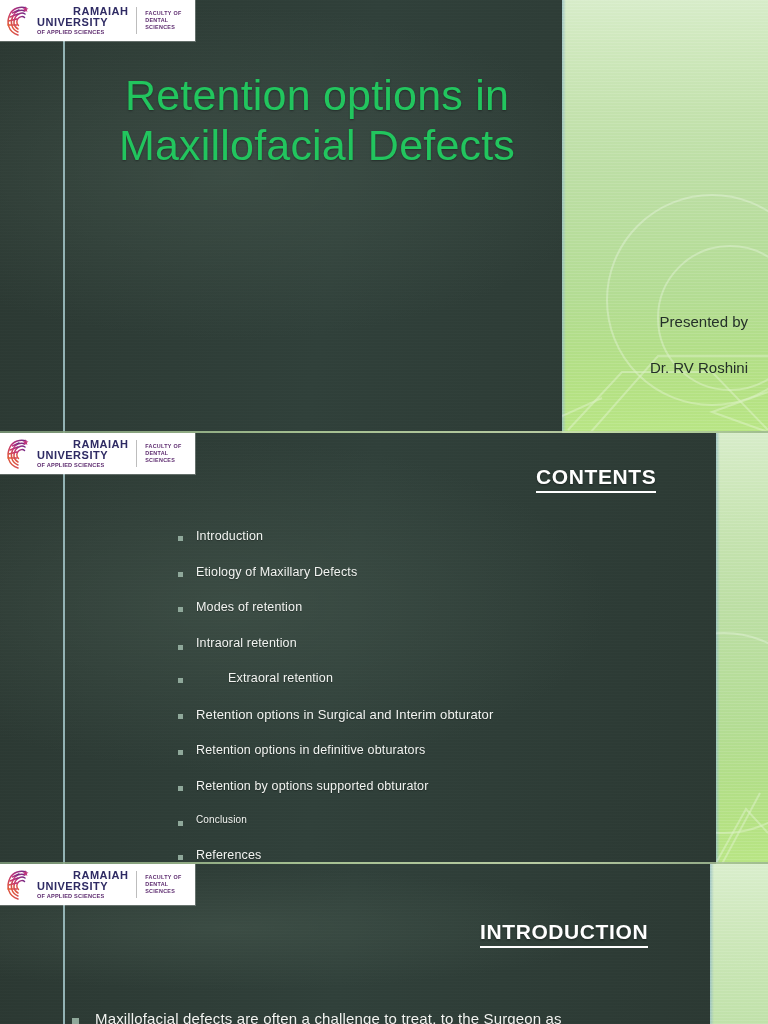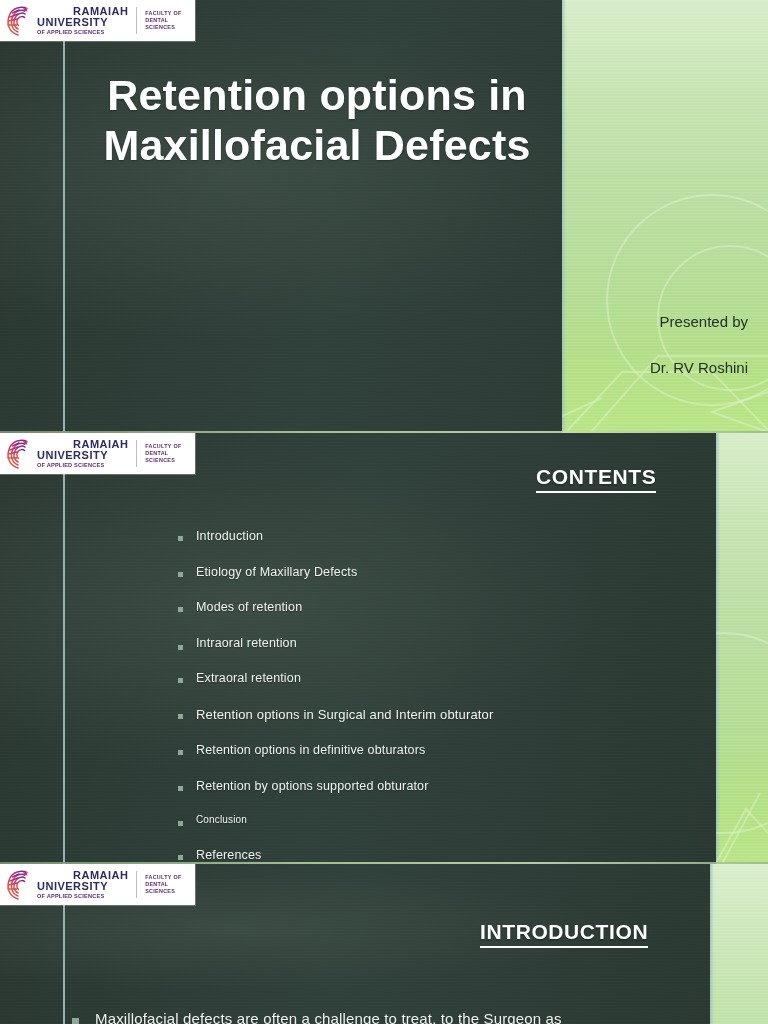--- a/index.html
+++ b/index.html
@@ -57,21 +57,21 @@
   .logo-l2 { color:#2e2a63; font-weight:bold; letter-spacing:.5px; line-height:1.02; }
   .logo-l3 { color:#5c2a6e; font-weight:bold; letter-spacing:.2px; line-height:1.1; }
   .logo-divider { width:1px; background:#bdbdbd; align-self:stretch; margin:4px 0; }
   .logo-fac { color:#5c2a6e; font-weight:bold; line-height:1.25; letter-spacing:.3px; }
 
   
   .vrule { position:absolute; width:2px; background:#9fc0c2; opacity:.9; }
 
   
   .main-title {
-    position:absolute; color:#ffffff; font-weight:700;
+    position:absolute; color:#22c55e; font-weight:400;
     text-align:center; line-height:1.17; letter-spacing:.2px;
     text-shadow:0 1px 2px rgba(0,0,0,.35);
   }
   .section-head {
     position:absolute; color:#ffffff; font-weight:bold; letter-spacing:.6px;
     border-bottom:2px solid #ffffff; padding-bottom:2px;
     text-shadow:0 1px 2px rgba(0,0,0,.4);
   }
   .presenter { position:absolute; color:#243028; text-align:right; }
 
@@ -221,21 +221,21 @@
         <span class="bullet-text" style="font-size:12.5px;">Etiology of Maxillary Defects</span>
       </div>
       <div class="bullet-row" style="margin-bottom:21.5px;">
         <span class="bullet-mark"></span>
         <span class="bullet-text" style="font-size:12.5px;">Modes of retention</span>
       </div>
       <div class="bullet-row" style="margin-bottom:21.5px;align-items:flex-end;">
         <span class="bullet-mark"></span>
         <span class="bullet-text" style="font-size:12.5px;">Intraoral retention</span>
       </div>
-      <div class="bullet-row" style="margin-bottom:21.5px;">
+      <div class="bullet-row" style="margin-bottom:21.5px;gap:32px;">
         <span class="bullet-mark"></span>
         <span class="bullet-text" style="font-size:12.5px;">Extraoral retention</span>
       </div>
       <div class="bullet-row" style="margin-bottom:21.5px;">
         <span class="bullet-mark"></span>
         <span class="bullet-text" style="font-size:13px;">Retention options in Surgical and Interim obturator</span>
       </div>
       <div class="bullet-row" style="margin-bottom:21.5px;">
         <span class="bullet-mark"></span>
         <span class="bullet-text" style="font-size:12.5px;">Retention options in definitive obturators</span>

